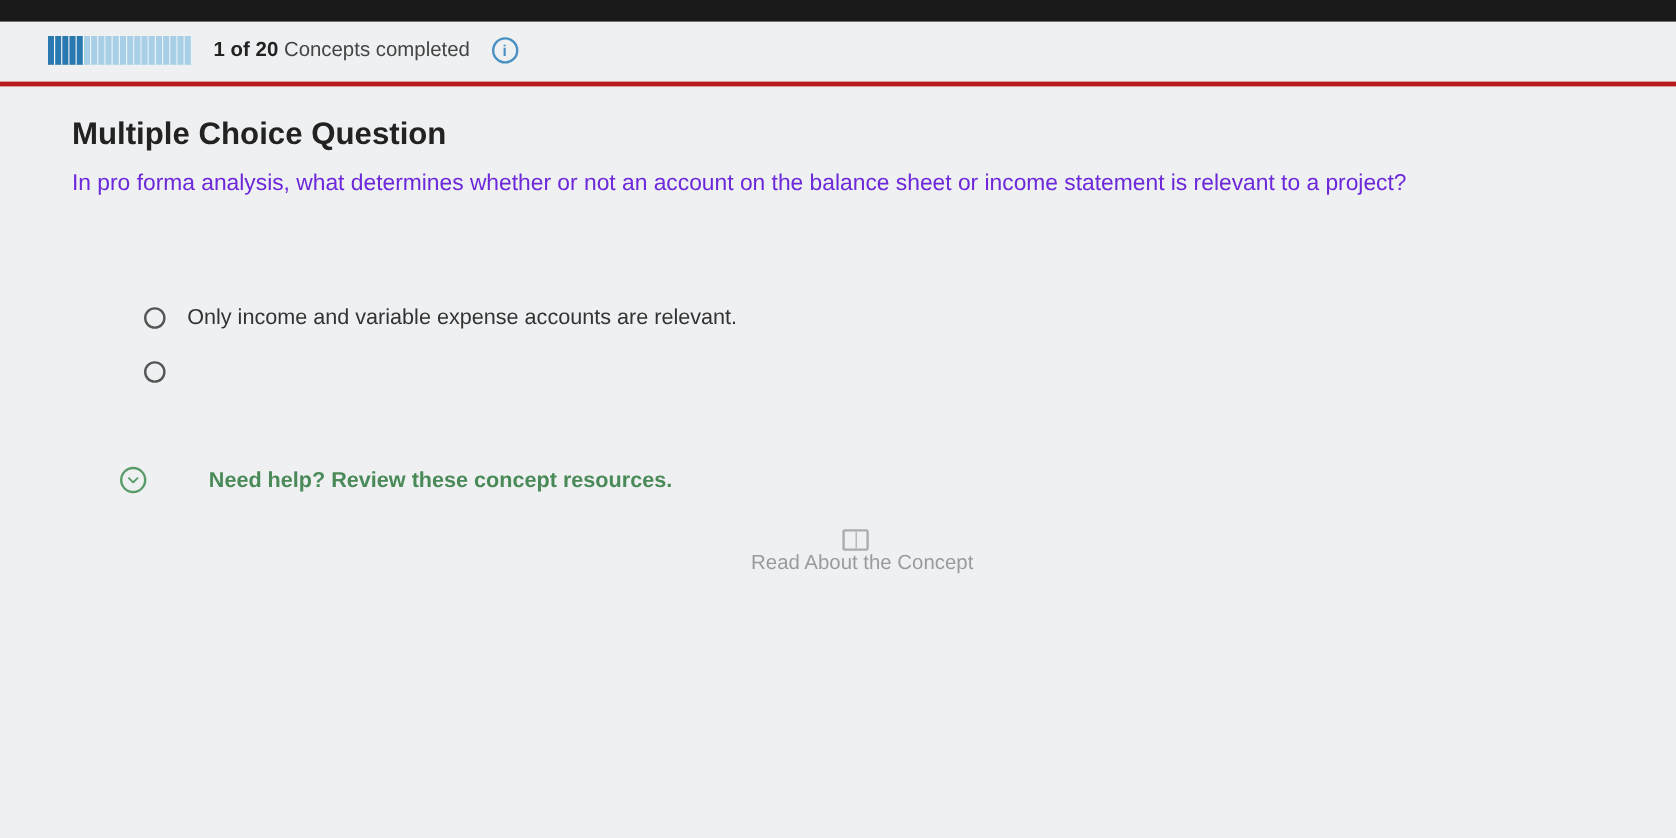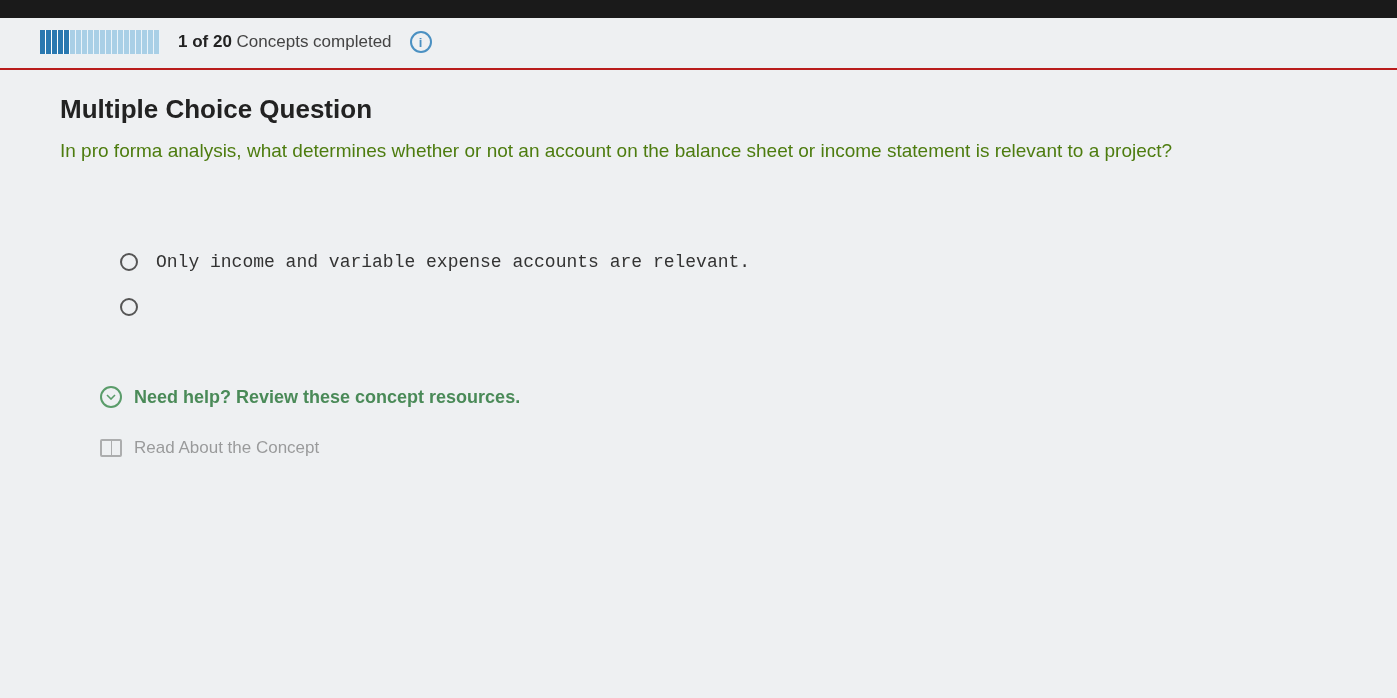--- a/index.html
+++ b/index.html
@@ -12,21 +12,21 @@
     overflow: hidden;
   }
   .top-strip {
     height: 18px;
     background: #1a1a1a;
   }
   .progress-bar-row {
     display: flex;
     align-items: center;
     padding: 12px 40px 14px 40px;
-    border-bottom: 2px solid #b91c1c;
+    border-bottom: 4px solid #b91c1c;
   }
   .progress-widget {
     display: flex;
     gap: 0;
     height: 24px;
     margin-right: 18px;
   }
   .tick {
     width: 6px;
     height: 24px;
@@ -50,51 +50,51 @@
     padding: 24px 60px 0 60px;
   }
   .q-title {
     font-size: 26px;
     font-weight: 600;
     color:#222;
     margin-bottom: 15px;
   }
   .q-text {
     font-size: 19px;
-    color:#4d7c0f;
+    color:#6d28d9;
     margin-bottom: 90px;
     margin-top: 11px;
   }
   .options {
     margin-left: 60px;
   }
   .option {
     display:flex;
     align-items:center;
     margin-bottom: 26px;
     cursor:pointer;
-    font-family:Liberation Mono, monospace;
   }
   .radio {
     width:18px; height:18px;
     border:2px solid #555;
     border-radius:50%;
     margin-right: 18px;
     flex-shrink:0;
   }
   .opt-text {
     font-size: 18px;
     color:#333;
   }
   .help-row {
     margin-top: 70px;
     margin-left: 40px;
     display:flex;
     align-items:center;
     cursor:pointer;
+    gap:40px;
   }
   .chevron {
     width:22px;height:22px;
     border:2px solid #5a9c6a;
     border-radius:50%;
     color:#5a9c6a;
     display:flex;align-items:center;justify-content:center;
     font-size:13px;
     margin-right:12px;
   }
@@ -103,20 +103,21 @@
     font-weight:600;
     color:#4a8a58;
   }
   .resource-row {
     margin-top: 30px;
     margin-left: 40px;
     display:flex;
     align-items:center;
     opacity:.55;
     cursor:pointer;
+    flex-direction:column;
   }
   .book-icon {
     width:22px;height:18px;
     border:2px solid #777;
     border-radius:2px;
     margin-right:12px;
     position:relative;
   }
   .book-icon::after{
     content:"";position:absolute;left:50%;top:0;bottom:0;width:1px;background:#777;

